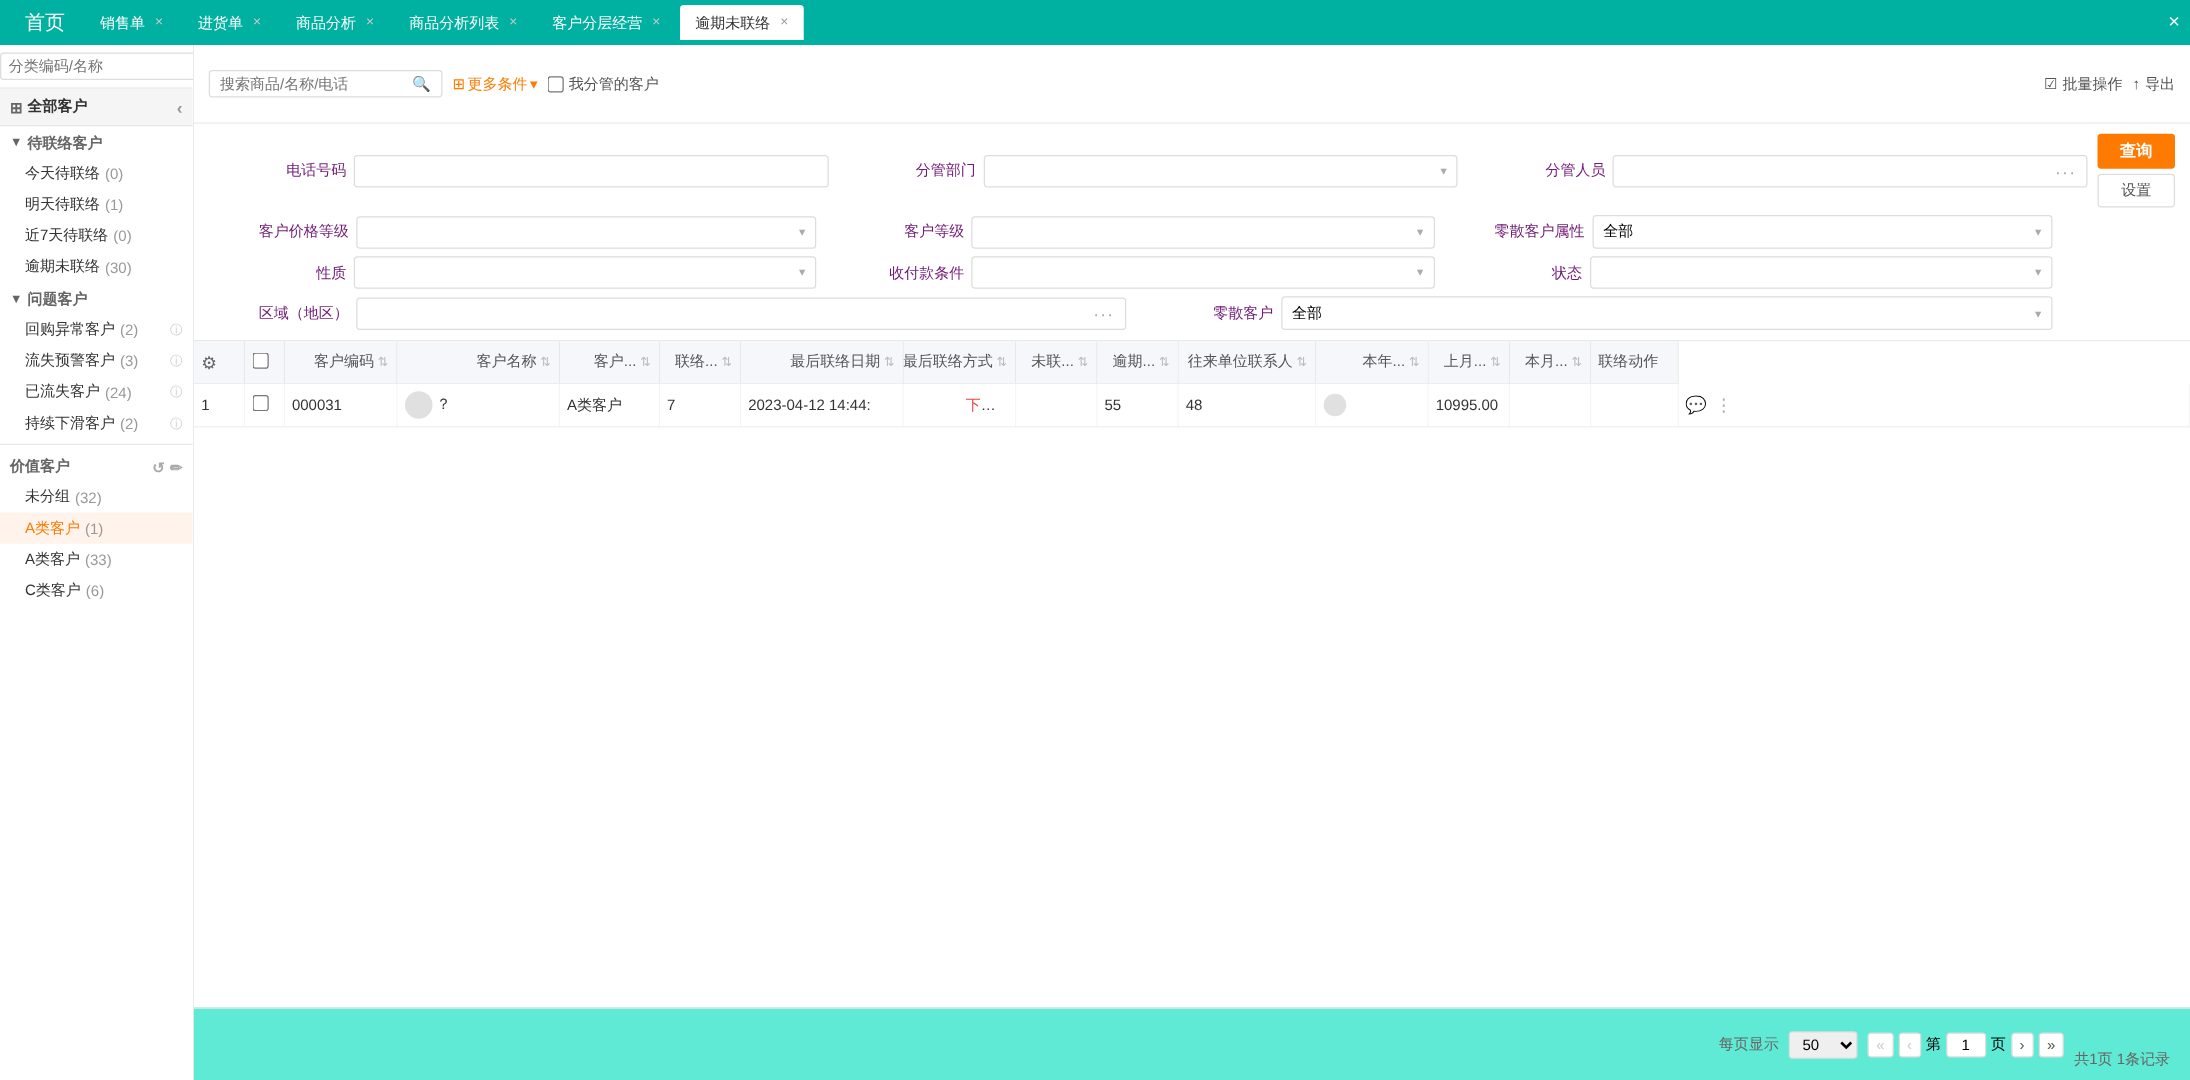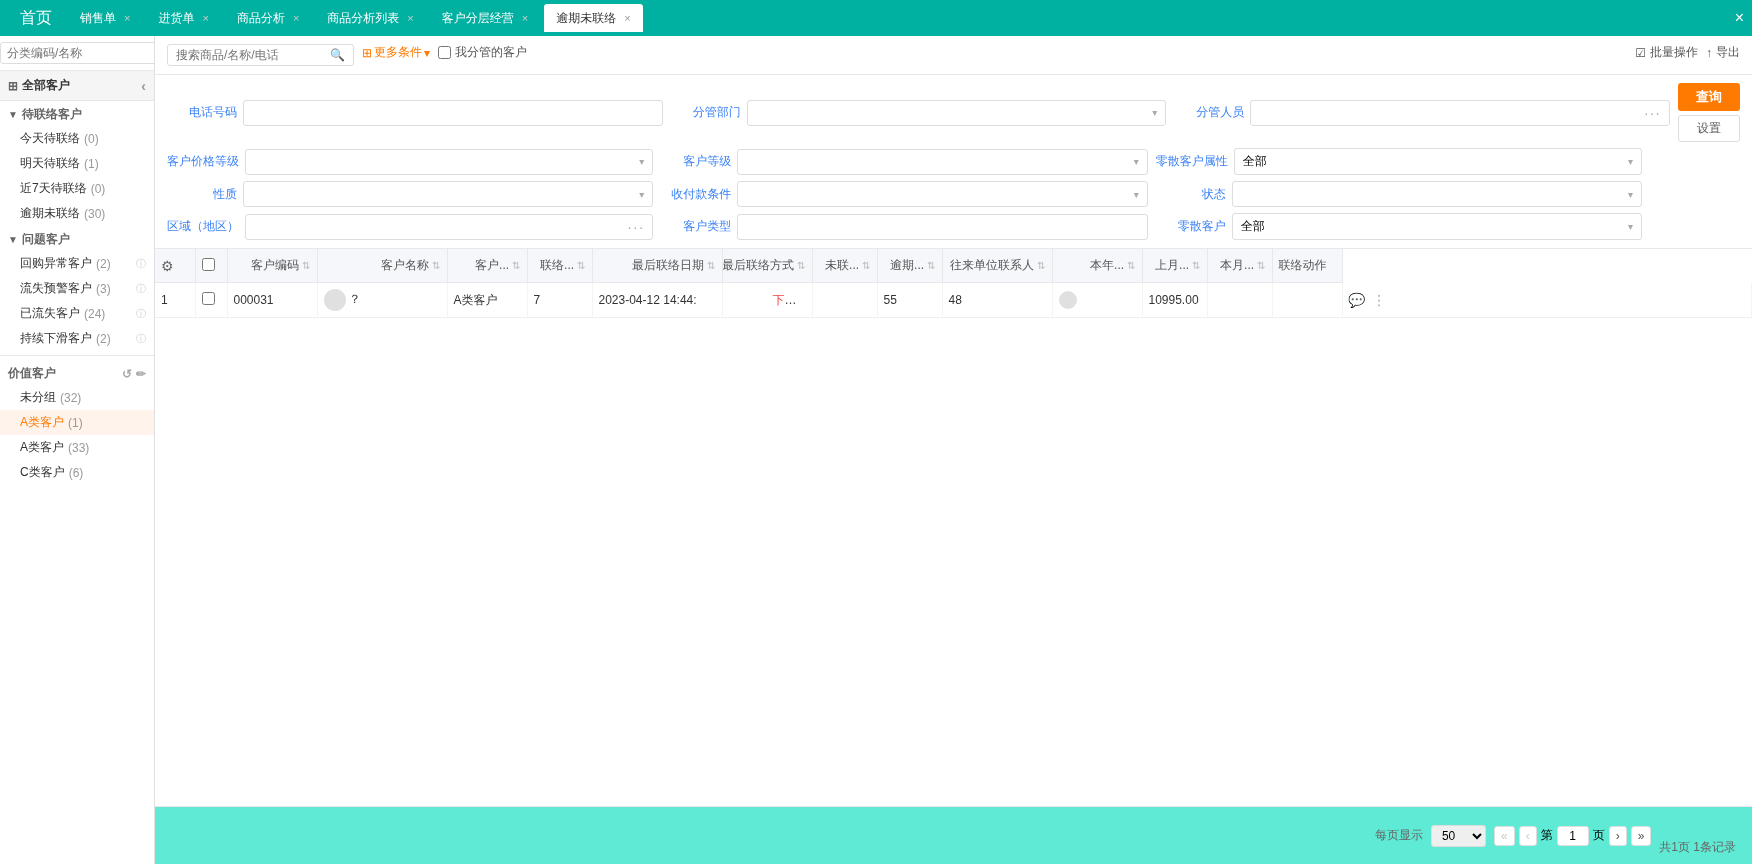--- a/index.html
+++ b/index.html
@@ -61,21 +61,21 @@
       display: flex; align-items: center; padding: 5px 8px 3px 8px;
       color: #666; font-size: 12px; font-weight: bold; gap: 4px;
     }
     .sidebar-value-header .icons { margin-left: auto; display: flex; gap: 4px; color: #aaa; cursor: pointer; }
 
     
     .content { flex: 1; display: flex; flex-direction: column; overflow: hidden; background: #f5f5f5; }
 
     
     .filter-bar {
-      background: #fff; padding: 8px 12px; display: flex; align-items: flex-start;
+      background: #fff; padding: 20px 12px; display: flex; align-items: center;
       gap: 8px; border-bottom: 1px solid #e8e8e8; flex-shrink: 0;
     }
     .filter-search {
       display: flex; align-items: center; border: 1px solid #ddd; border-radius: 3px;
       padding: 3px 8px; gap: 4px; background: #fff;
     }
     .filter-search input { border: none; outline: none; font-size: 12px; width: 150px; color: #999; }
     .filter-search .icon { color: #00b0a0; cursor: pointer; }
     .filter-more { display: flex; align-items: center; color: #ff7a00; cursor: pointer; gap: 2px; font-size: 12px; }
     .filter-my { display: flex; align-items: center; gap: 4px; cursor: pointer; color: #555; }
@@ -87,21 +87,21 @@
     
     .adv-filter {
       background: #fff; padding: 8px 12px; border-bottom: 1px solid #e8e8e8;
       flex-shrink: 0;
     }
     .adv-filter-row { display: flex; align-items: center; gap: 8px; margin-bottom: 6px; }
     .adv-filter-row:last-child { margin-bottom: 0; }
     .filter-field {
       display: flex; align-items: center; flex: 1;
     }
-    .filter-field label { color: #3b82f6; white-space: nowrap; margin-right: 6px; min-width: 70px; text-align: right; }
+    .filter-field label { color: #701a75; white-space: nowrap; margin-right: 6px; min-width: 70px; text-align: right; margin-left: 40px; }
     .filter-field .field-input {
       flex: 1; border: 1px solid #ddd; border-radius: 3px; padding: 4px 8px;
       font-size: 12px; outline: none; display: flex; align-items: center;
       justify-content: space-between; cursor: pointer; min-height: 26px;
       background: #fff;
     }
     .filter-field .field-input .arrow { color: #aaa; font-size: 10px; }
     .filter-field .field-input .dots { color: #aaa; font-size: 14px; letter-spacing: 1px; }
     .btn-query {
       background: #ff7a00; color: #fff; border: none; border-radius: 3px;
@@ -386,24 +386,20 @@
         <div style="width: 90px;"></div>
       </div>
 
       <div class="adv-filter-row">
         <div class="filter-field">
           <label>区域（地区）</label>
           <div class="field-input" style="flex:1.2;">
             <span></span>
             <span class="dots">···</span>
           </div>
-        </div>
-        <div class="filter-field">
-          <label>客户类型</label>
-          <div class="field-input" style="flex:1.2;"></div>
         </div>
         <div class="filter-field">
           <label>零散客户</label>
           <div class="field-input" style="flex:1.2;">
             <span>全部</span>
             <span class="arrow">▾</span>
           </div>
         </div>
         <div style="width: 90px;"></div>
       </div>

